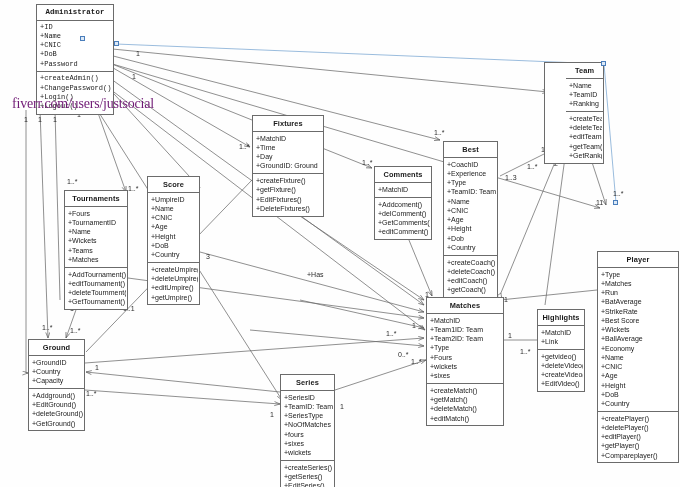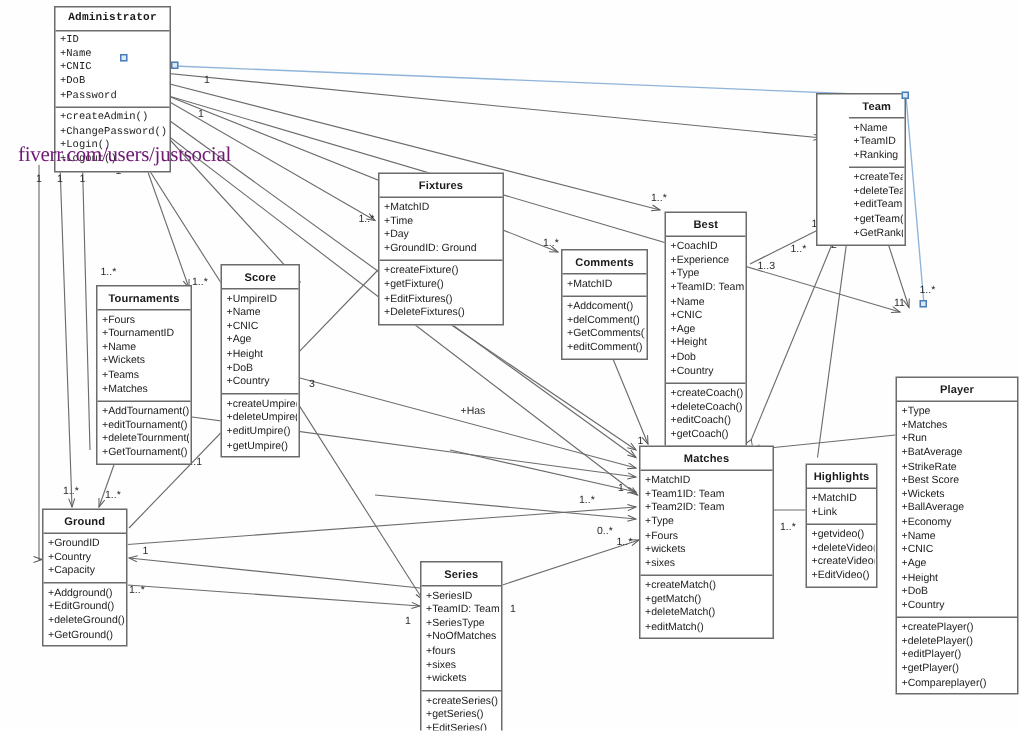--- a/index.html
+++ b/index.html
@@ -188,21 +188,21 @@
           <div class="cls-line">+Ranking</div>
         </div>
         <div class="cls-section cls-methods">
           <div class="cls-line">+createTeam()</div>
           <div class="cls-line">+deleteTeam()</div>
           <div class="cls-line">+editTeam()</div>
           <div class="cls-line">+getTeam()</div>
           <div class="cls-line">+GetRank()</div>
         </div>
       </div>
-      <div class="umlbox" style="left: 252px; top: 115px; width: 84px;">
+      <div class="umlbox" style="left: 252px; top: 115px; width: 72px;">
         <div class="cls-title">Fixtures</div>
         <div class="cls-section cls-attrs">
           <div class="cls-line">+MatchID</div>
           <div class="cls-line">+Time</div>
           <div class="cls-line">+Day</div>
           <div class="cls-line">+GroundID: Ground</div>
         </div>
         <div class="cls-section cls-methods">
           <div class="cls-line">+createFixture()</div>
           <div class="cls-line">+getFixture()</div>
@@ -298,21 +298,21 @@
           <div class="cls-line">+Country</div>
         </div>
         <div class="cls-section cls-methods">
           <div class="cls-line">+createPlayer()</div>
           <div class="cls-line">+deletePlayer()</div>
           <div class="cls-line">+editPlayer()</div>
           <div class="cls-line">+getPlayer()</div>
           <div class="cls-line">+Compareplayer()</div>
         </div>
       </div>
-      <div class="umlbox" style="left: 426px; top: 297px; width: 90px;">
+      <div class="umlbox" style="left: 426px; top: 297px; width: 78px;">
         <div class="cls-title">Matches</div>
         <div class="cls-section cls-attrs">
           <div class="cls-line">+MatchID</div>
           <div class="cls-line">+Team1ID: Team</div>
           <div class="cls-line">+Team2ID: Team</div>
           <div class="cls-line">+Type</div>
           <div class="cls-line">+Fours</div>
           <div class="cls-line">+wickets</div>
           <div class="cls-line">+sixes</div>
         </div>

